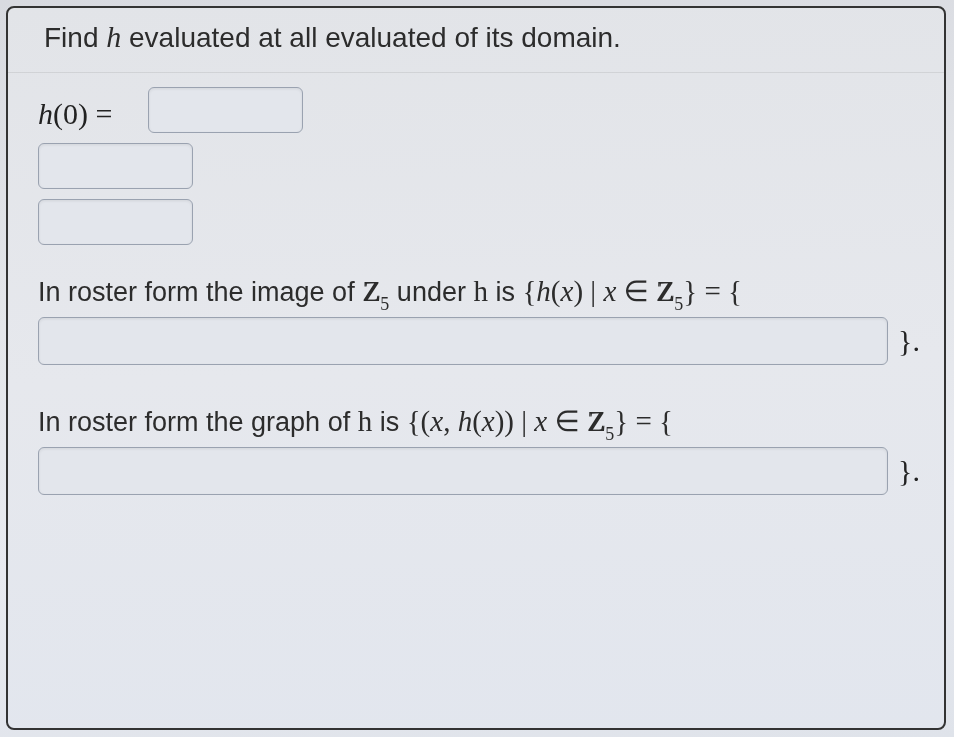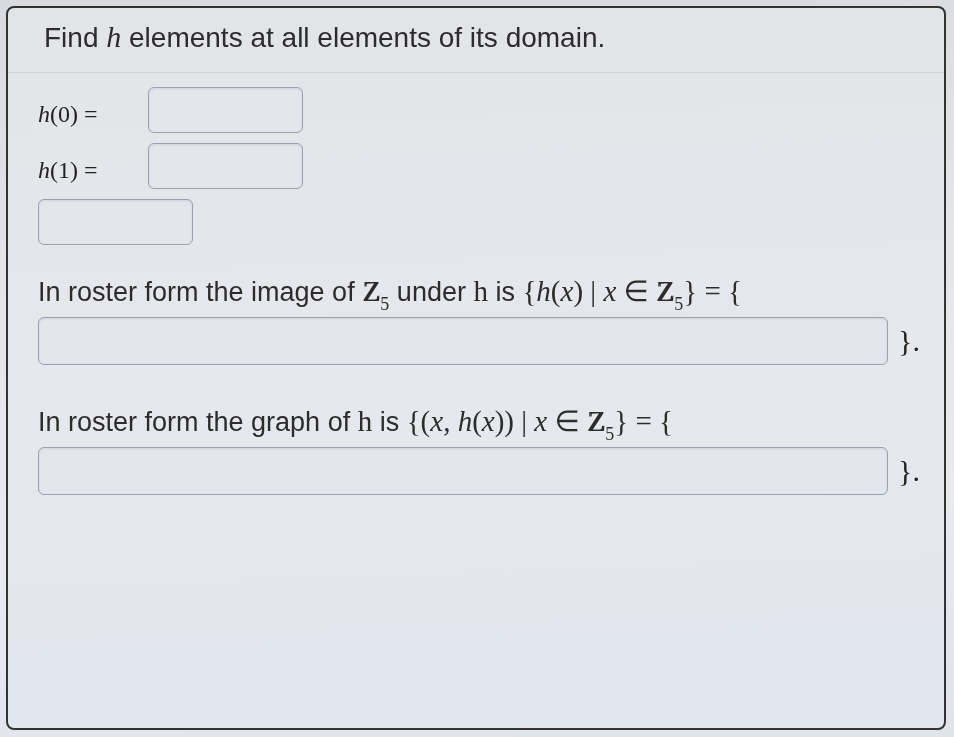--- a/index.html
+++ b/index.html
@@ -30,21 +30,21 @@
   .rows {
     padding: 14px 0 6px 30px;
   }
   .row {
     display: flex;
     align-items: center;
     margin-bottom: 10px;
   }
   .label {
     font-family: 'Times New Roman', serif;
-    font-size: 24px;
+    font-size: 30px;
     color: #222;
     width: 110px;
     margin-top: 8px;
   }
   .label .h { font-style: italic; }
   .small-input {
     width: 155px;
     height: 46px;
     border: 1px solid #9aa2b0;
     border-radius: 6px;
@@ -100,30 +100,29 @@
     white-space: nowrap;
   }
   .gap { height: 26px; }
 </style>
 </head>
 <body>
 
 <div class="container">
 
   <div class="prompt">
-    <span>Find </span><span class="var">h</span><span> elements at all elements of its domain.</span>
+    <span>Find </span><span class="var">h</span><span> evaluated at all evaluated of its domain.</span>
   </div>
 
   <div class="rows">
     <div class="row">
       <span class="label"><span class="h">h</span><span>(0) =</span></span>
       <input class="small-input" value="" style="">
     </div>
     <div class="row">
-      <span class="label"><span class="h">h</span><span>(1) =</span></span>
       <input class="small-input" value="" style="">
     </div>
     <div class="row">
       <input class="small-input" value="" style="">
     </div>
   </div>
 
   <div class="para">
     <span>In roster form the image of </span><span class="math"><span class="bb" data-letter="Z">Z</span><span class="sub">5</span></span><span> under </span><span class="math it">h</span><span> is </span><span class="math"><span>{</span><span class="it">h</span><span>(</span><span class="it">x</span><span>)</span><span> | </span><span class="it">x</span><span> ∈ </span><span class="bb" data-letter="Z">Z</span><span class="sub">5</span><span>}</span><span> = </span><span>{</span></span>
   </div>

